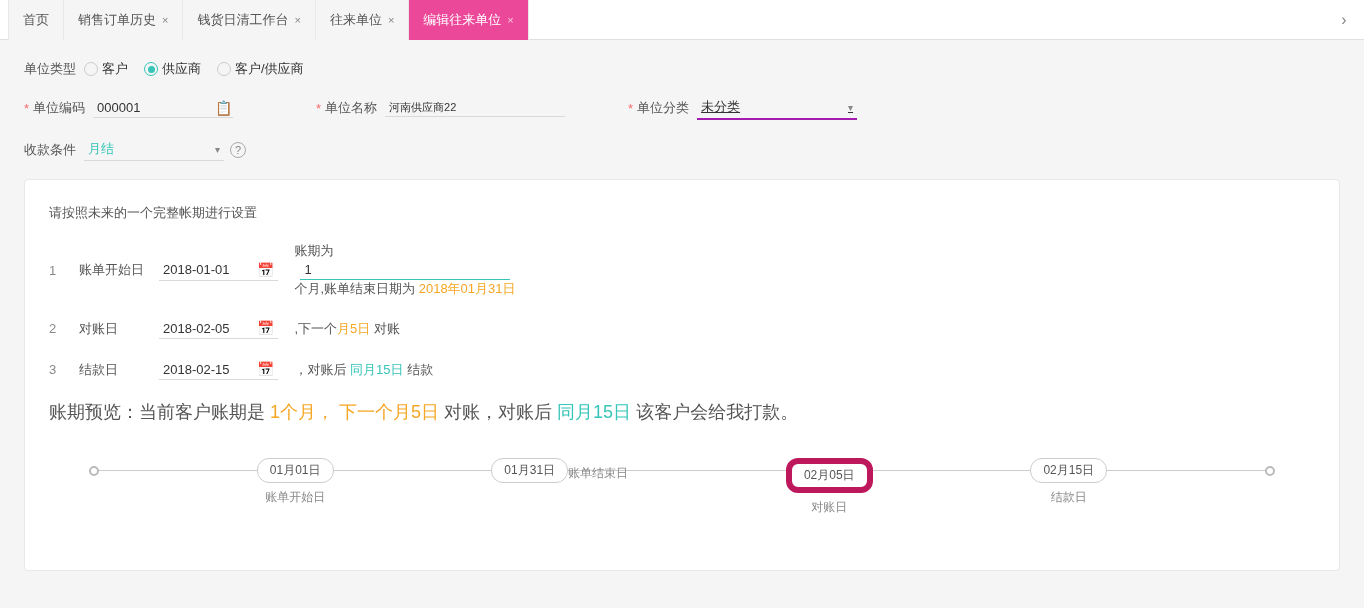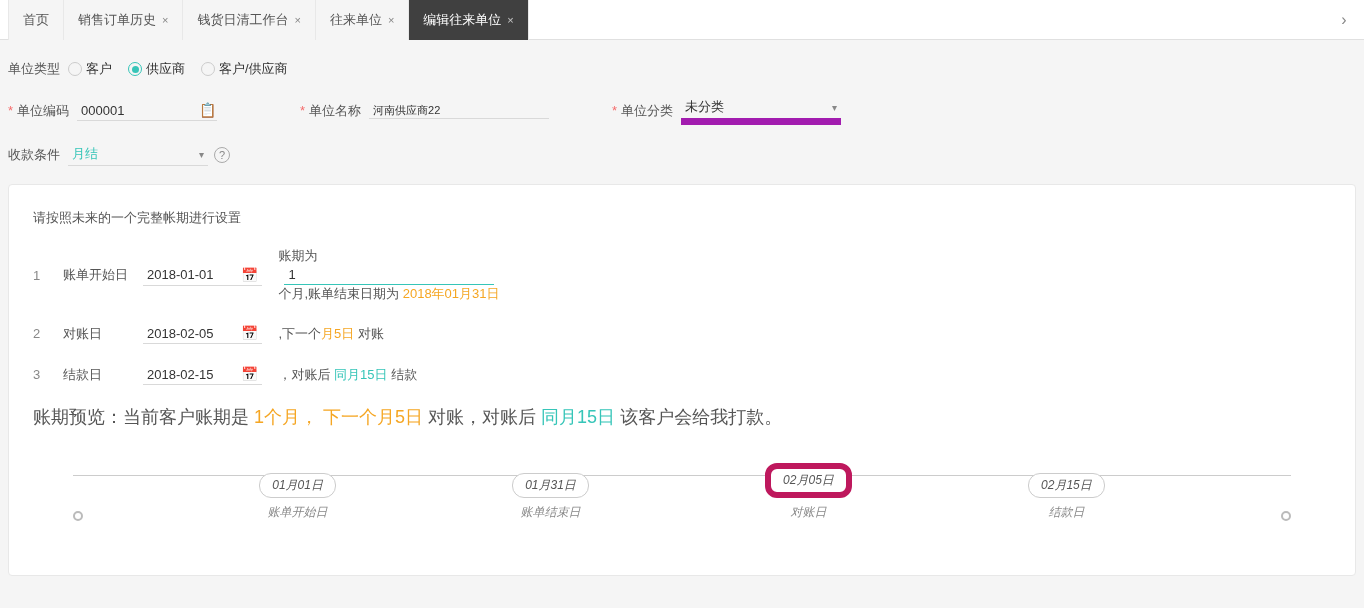--- a/index.html
+++ b/index.html
@@ -22,21 +22,21 @@
       cursor: pointer;
       font-size: 13px;
       color: #555;
       border-right: 1px solid #e8e8e8;
       white-space: nowrap;
       gap: 6px;
       background: #f5f5f5;
     }
     .tab:first-child { border-left: 1px solid #e8e8e8; }
     .tab.active {
-      background: #404040;
+      background: #ec4899;
       color: #fff;
       text-align: center;
     }
     .tab .close-icon {
       font-size: 11px;
       opacity: 0.7;
       cursor: pointer;
     }
     .tab-more {
       margin-left: auto;
@@ -44,21 +44,21 @@
       display: flex;
       align-items: center;
       justify-content: center;
       font-size: 16px;
       cursor: pointer;
       color: #888;
     }
 
     
     .page-content {
-      padding: 20px 8px;
+      padding: 20px 24px;
       background: #f5f5f5;
     }
 
     
     .form-row {
       display: flex;
       align-items: center;
       margin-bottom: 18px;
       gap: 0;
     }
@@ -143,25 +143,26 @@
       cursor: pointer;
       min-width: 140px;
       gap: 2px;
     }
     .select-value { font-size: 13px; color: #36c5b8; flex: 1; }
     .select-arrow { color: #888; font-size: 10px; }
 
     .unit-category-select {
       display: flex;
       align-items: center;
-      border-bottom: 7px solid #a21caf;
+      border-bottom: 2px solid #a21caf;
       padding: 2px 4px;
       cursor: pointer;
       min-width: 160px;
       gap: 18px;
+      text-decoration: underline;
     }
     .unit-category-select .select-value { color: #333; }
 
     
     .help-icon {
       width: 16px; height: 16px;
       border-radius: 50%;
       border: 1px solid #aaa;
       display: inline-flex;
       align-items: center;
@@ -382,32 +383,32 @@
       <span class="highlight-orange">下一个月5日</span>
       <span> 对账，对账后</span>
       <span class="highlight-teal">同月15日</span>
       <span> 该客户会给我打款。</span>
     </div>
 
     <div style="position:relative; padding: 10px 40px 30px 40px;">
 
       <div style="position:absolute; top: 22px; left: 40px; right: 40px; height:1px; background:#ccc; z-index:0;"></div>
 
-      <div style="display:flex; align-items:flex-end; justify-content:space-between; position:relative; z-index:1;font-style:italic;">
+      <div style="display:flex; align-items:flex-start; justify-content:space-between; position:relative; z-index:1;">
 
         <div style="display:flex; flex-direction:column; align-items:center;">
           <div style="width:10px;height:10px;border-radius:50%;border:2px solid #bbb;background:#fff;margin-top:8px;"></div>
         </div>
 
         <div style="display:flex; flex-direction:column; align-items:center;">
           <div style="border:1px solid #ccc;border-radius:12px;padding:3px 12px;font-size:12px;color:#555;background:#fff;white-space:nowrap;">01月01日</div>
           <div style="margin-top:6px;font-size:12px;color:#888;white-space:nowrap;">账单开始日</div>
         </div>
 
-        <div style="display:flex; flex-direction:column; align-items:center;">
+        <div style="display:flex; align-items:center;">
           <div style="border:1px solid #ccc;border-radius:12px;padding:3px 12px;font-size:12px;color:#555;background:#fff;white-space:nowrap;">01月31日</div>
           <div style="margin-top:6px;font-size:12px;color:#888;white-space:nowrap;">账单结束日</div>
         </div>
 
         <div style="display:flex; flex-direction:column; align-items:center;">
           <div style="border:6px solid #be185d;border-radius:12px;padding:3px 12px;font-size:12px;color:#555;background:#fff;white-space:nowrap;">02月05日</div>
           <div style="margin-top:6px;font-size:12px;color:#888;white-space:nowrap;">对账日</div>
         </div>
 
         <div style="display:flex; flex-direction:column; align-items:center;">

